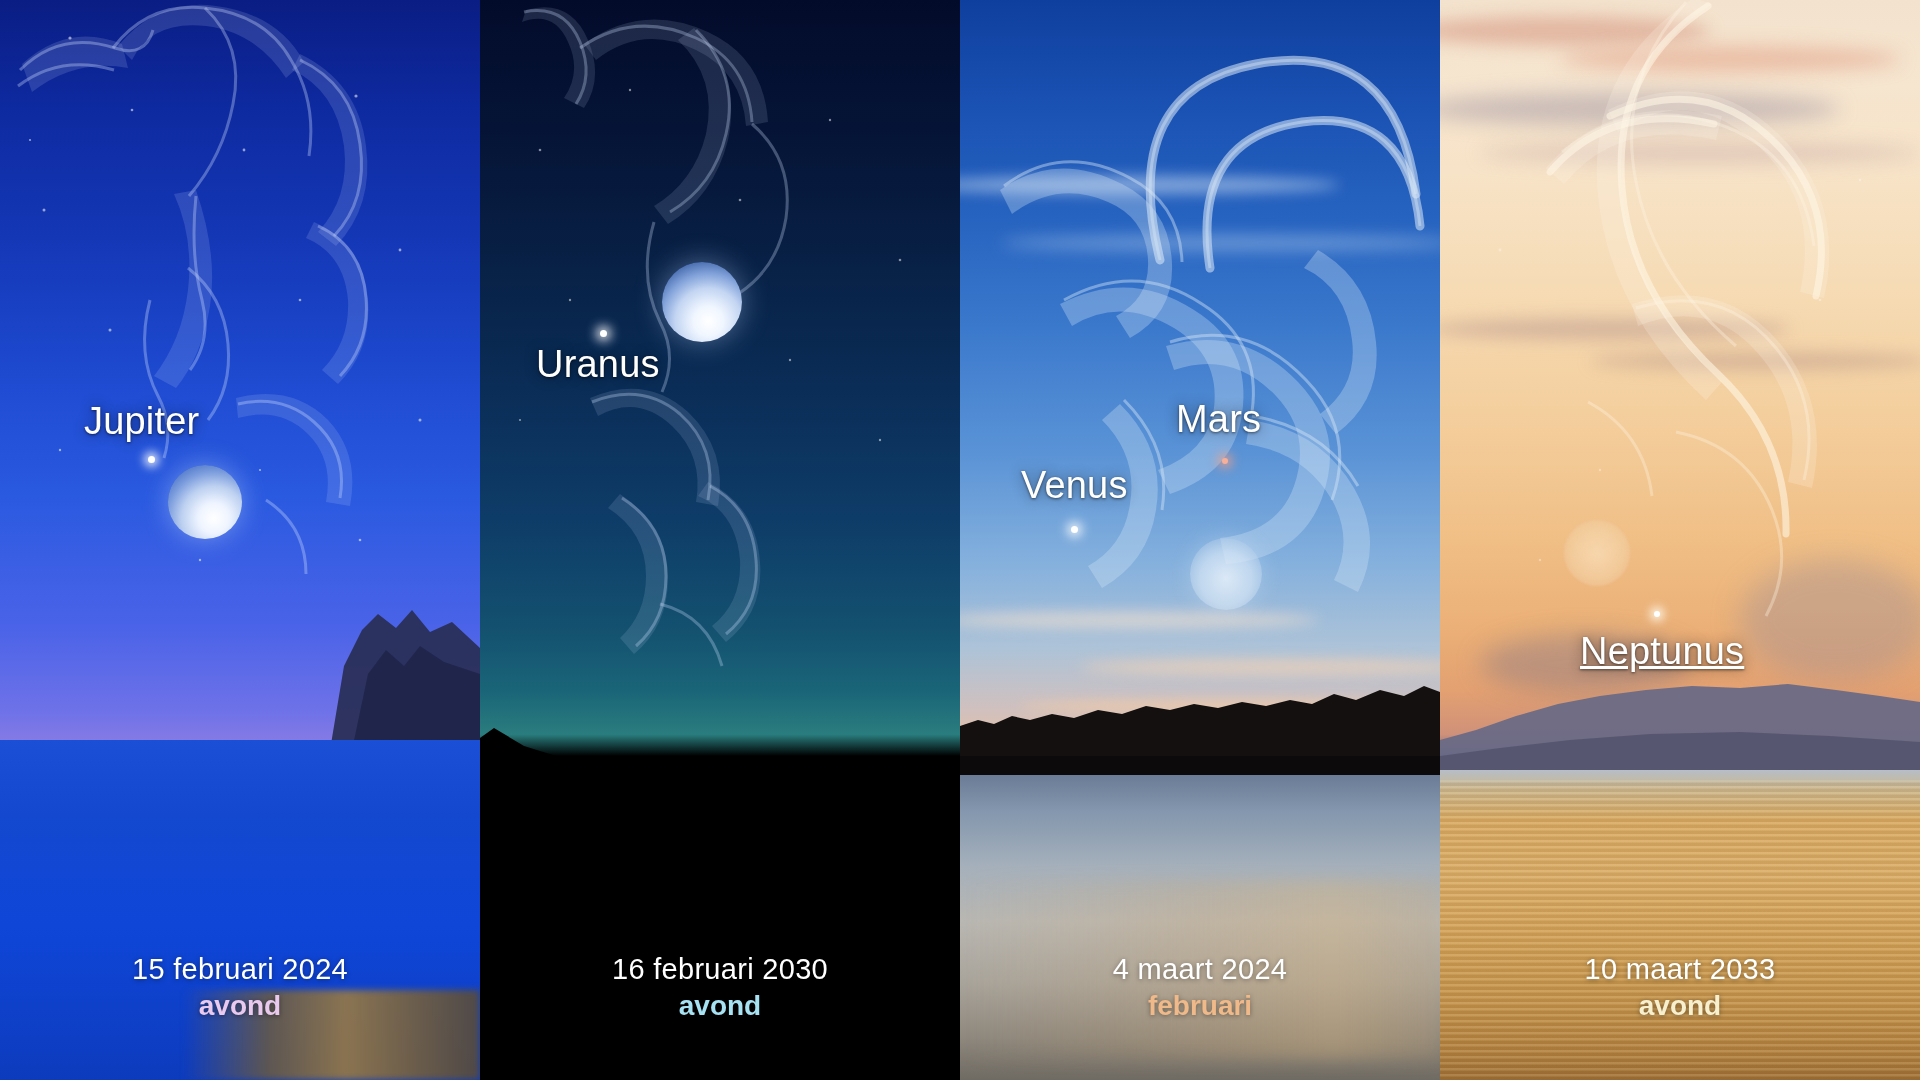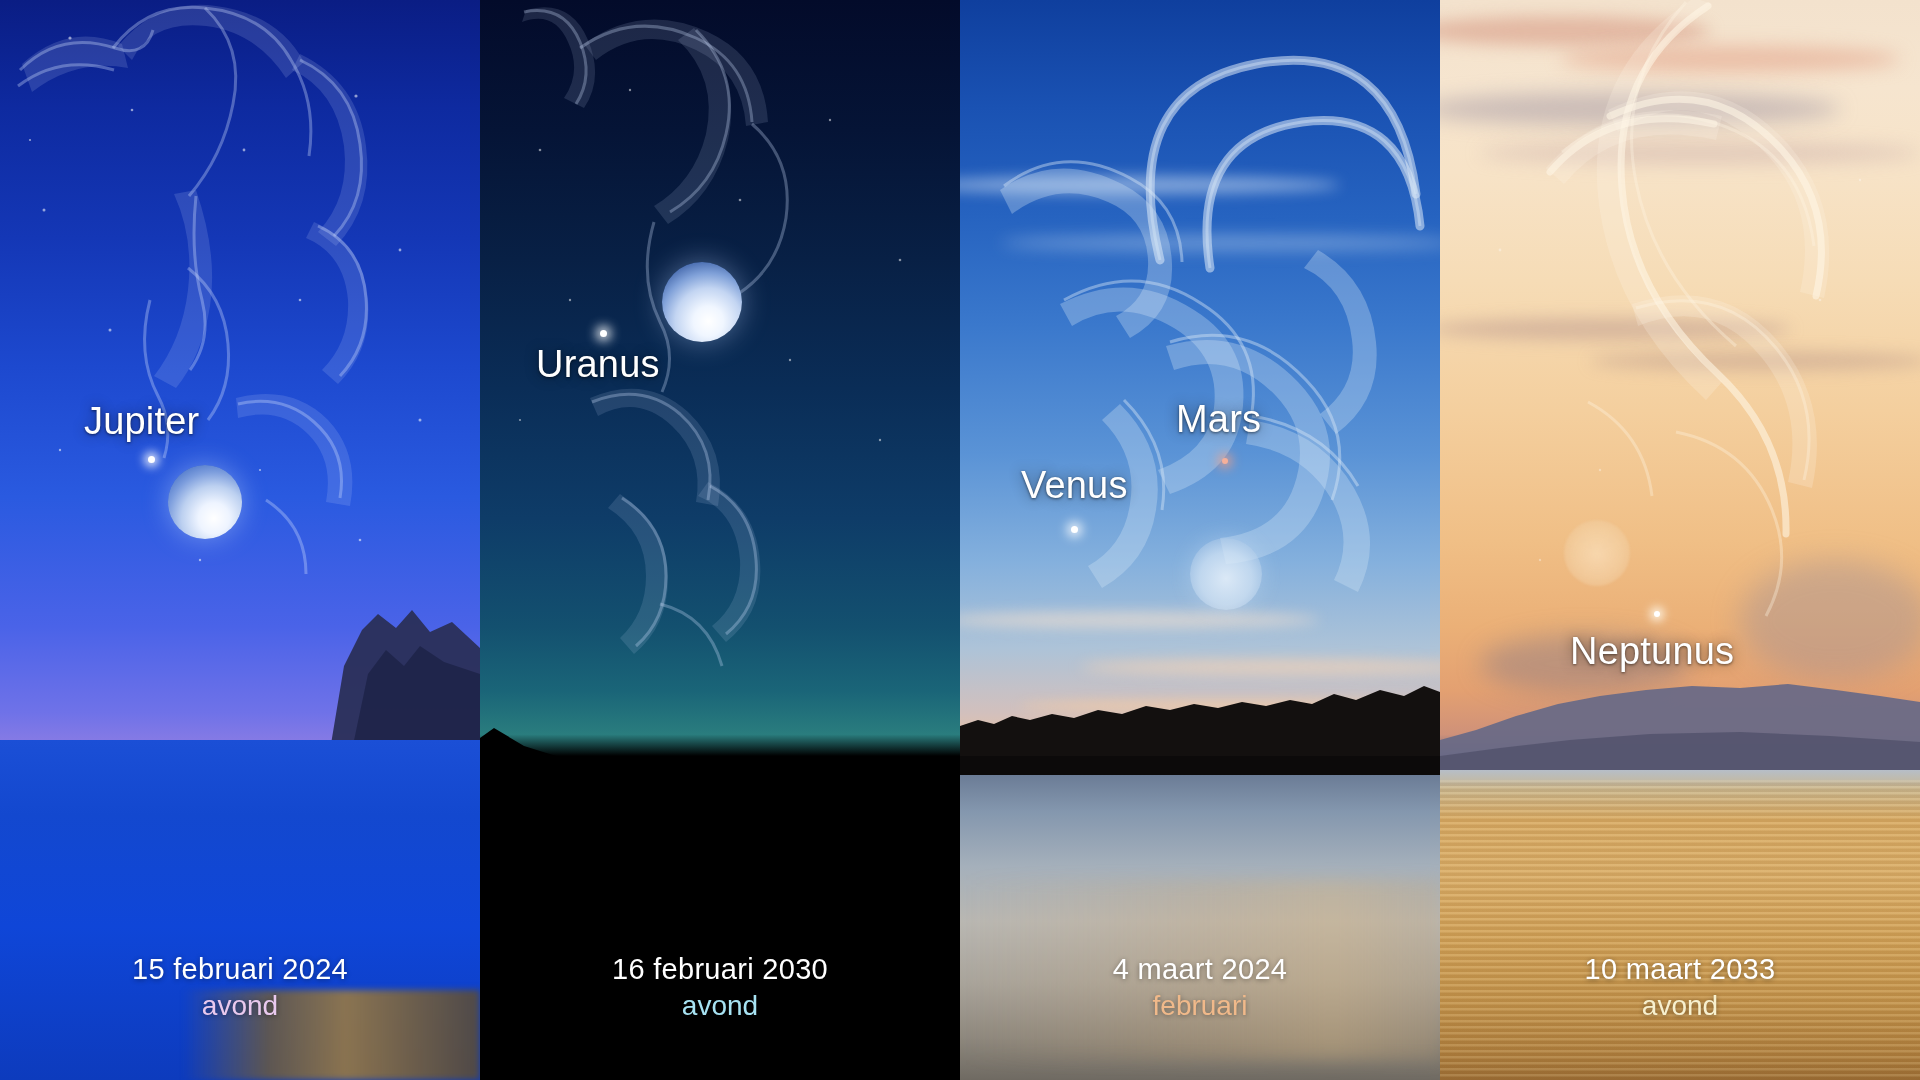--- a/index.html
+++ b/index.html
@@ -78,21 +78,21 @@
   .footer{
     position:absolute; left:0; width:100%; text-align:center;
     bottom:58px; pointer-events:none;
   }
   .fdate{
     display:block; color:#fff; font-size:29px; font-weight:400;
     letter-spacing:.3px; line-height:1.12;
     text-shadow:0 1px 5px rgba(0,0,0,.4);
   }
   .ftime{
-    display:block; font-size:28px; font-weight:400; margin-top:6px;
+    display:block; font-size:28px; font-weight:700; margin-top:6px;
     line-height:1.1; text-shadow:0 1px 5px rgba(0,0,0,.4);
   }
 </style>
 </head>
 <body>
 
 <div class="board">
 
   <div class="panel p1">
     <div class="sky"></div>
@@ -317,21 +317,21 @@
             <circle cx="420" cy="180" r="1.2"></circle>
           <circle cx="100" cy="560" r="1.2"></circle>
         </g>
       </svg>
     </div>
 
     <div class="moon" style="left:124px;top:520px;width:66px;height:66px;
                 background:radial-gradient(circle at 50% 52%, rgba(255,238,210,.52) 0%, rgba(248,226,192,.40) 50%, rgba(240,212,176,.22) 80%, rgba(236,206,170,.05) 100%);
                 filter:blur(1px);"></div>
     <div class="star" style="left:214px;top:611px;width:6px;height:6px;box-shadow:0 0 10px 4px rgba(255,252,240,.9);"></div>
-    <div class="plabel" style="left:130px;top:630px;">Neptunus</div>
+    <div class="plabel" style="left:140px;top:630px;text-decoration:underline;">Neptunus</div>
 
     <div class="terrain" style="bottom:306px;height:130px;">
       <svg viewBox="0 0 480 130" preserveAspectRatio="none" style="width:100%;height:100%;display:block;">
         <path d="M0 130 L0 96 L36 86 L76 72 L118 60 L160 52 L206 46 L252 42 L300 44 L348 40 L396 46 L440 52 L480 58 L480 130 Z" fill="#6a6a86" opacity=".95"></path>
         <path d="M0 130 L0 112 L60 104 L130 96 L210 90 L300 88 L390 92 L480 98 L480 130 Z" fill="#55556f" opacity=".95"></path>
       </svg>
     </div>
 
     <div class="water" style="bottom:0;height:310px;background:linear-gradient(to bottom,#b6bec8 0%,#c9b68f 6%,#d6a862 16%,#d8ab66 34%,#cf9f56 54%,#c1914a 74%,#ac7c3c 92%,#9a6c34 100%);"></div>
     <div class="water" style="bottom:0;height:300px;background:repeating-linear-gradient(to bottom,rgba(255,235,190,.16) 0px,rgba(255,235,190,.16) 2px,rgba(120,80,30,.10) 3px,rgba(120,80,30,.10) 6px);"></div>

